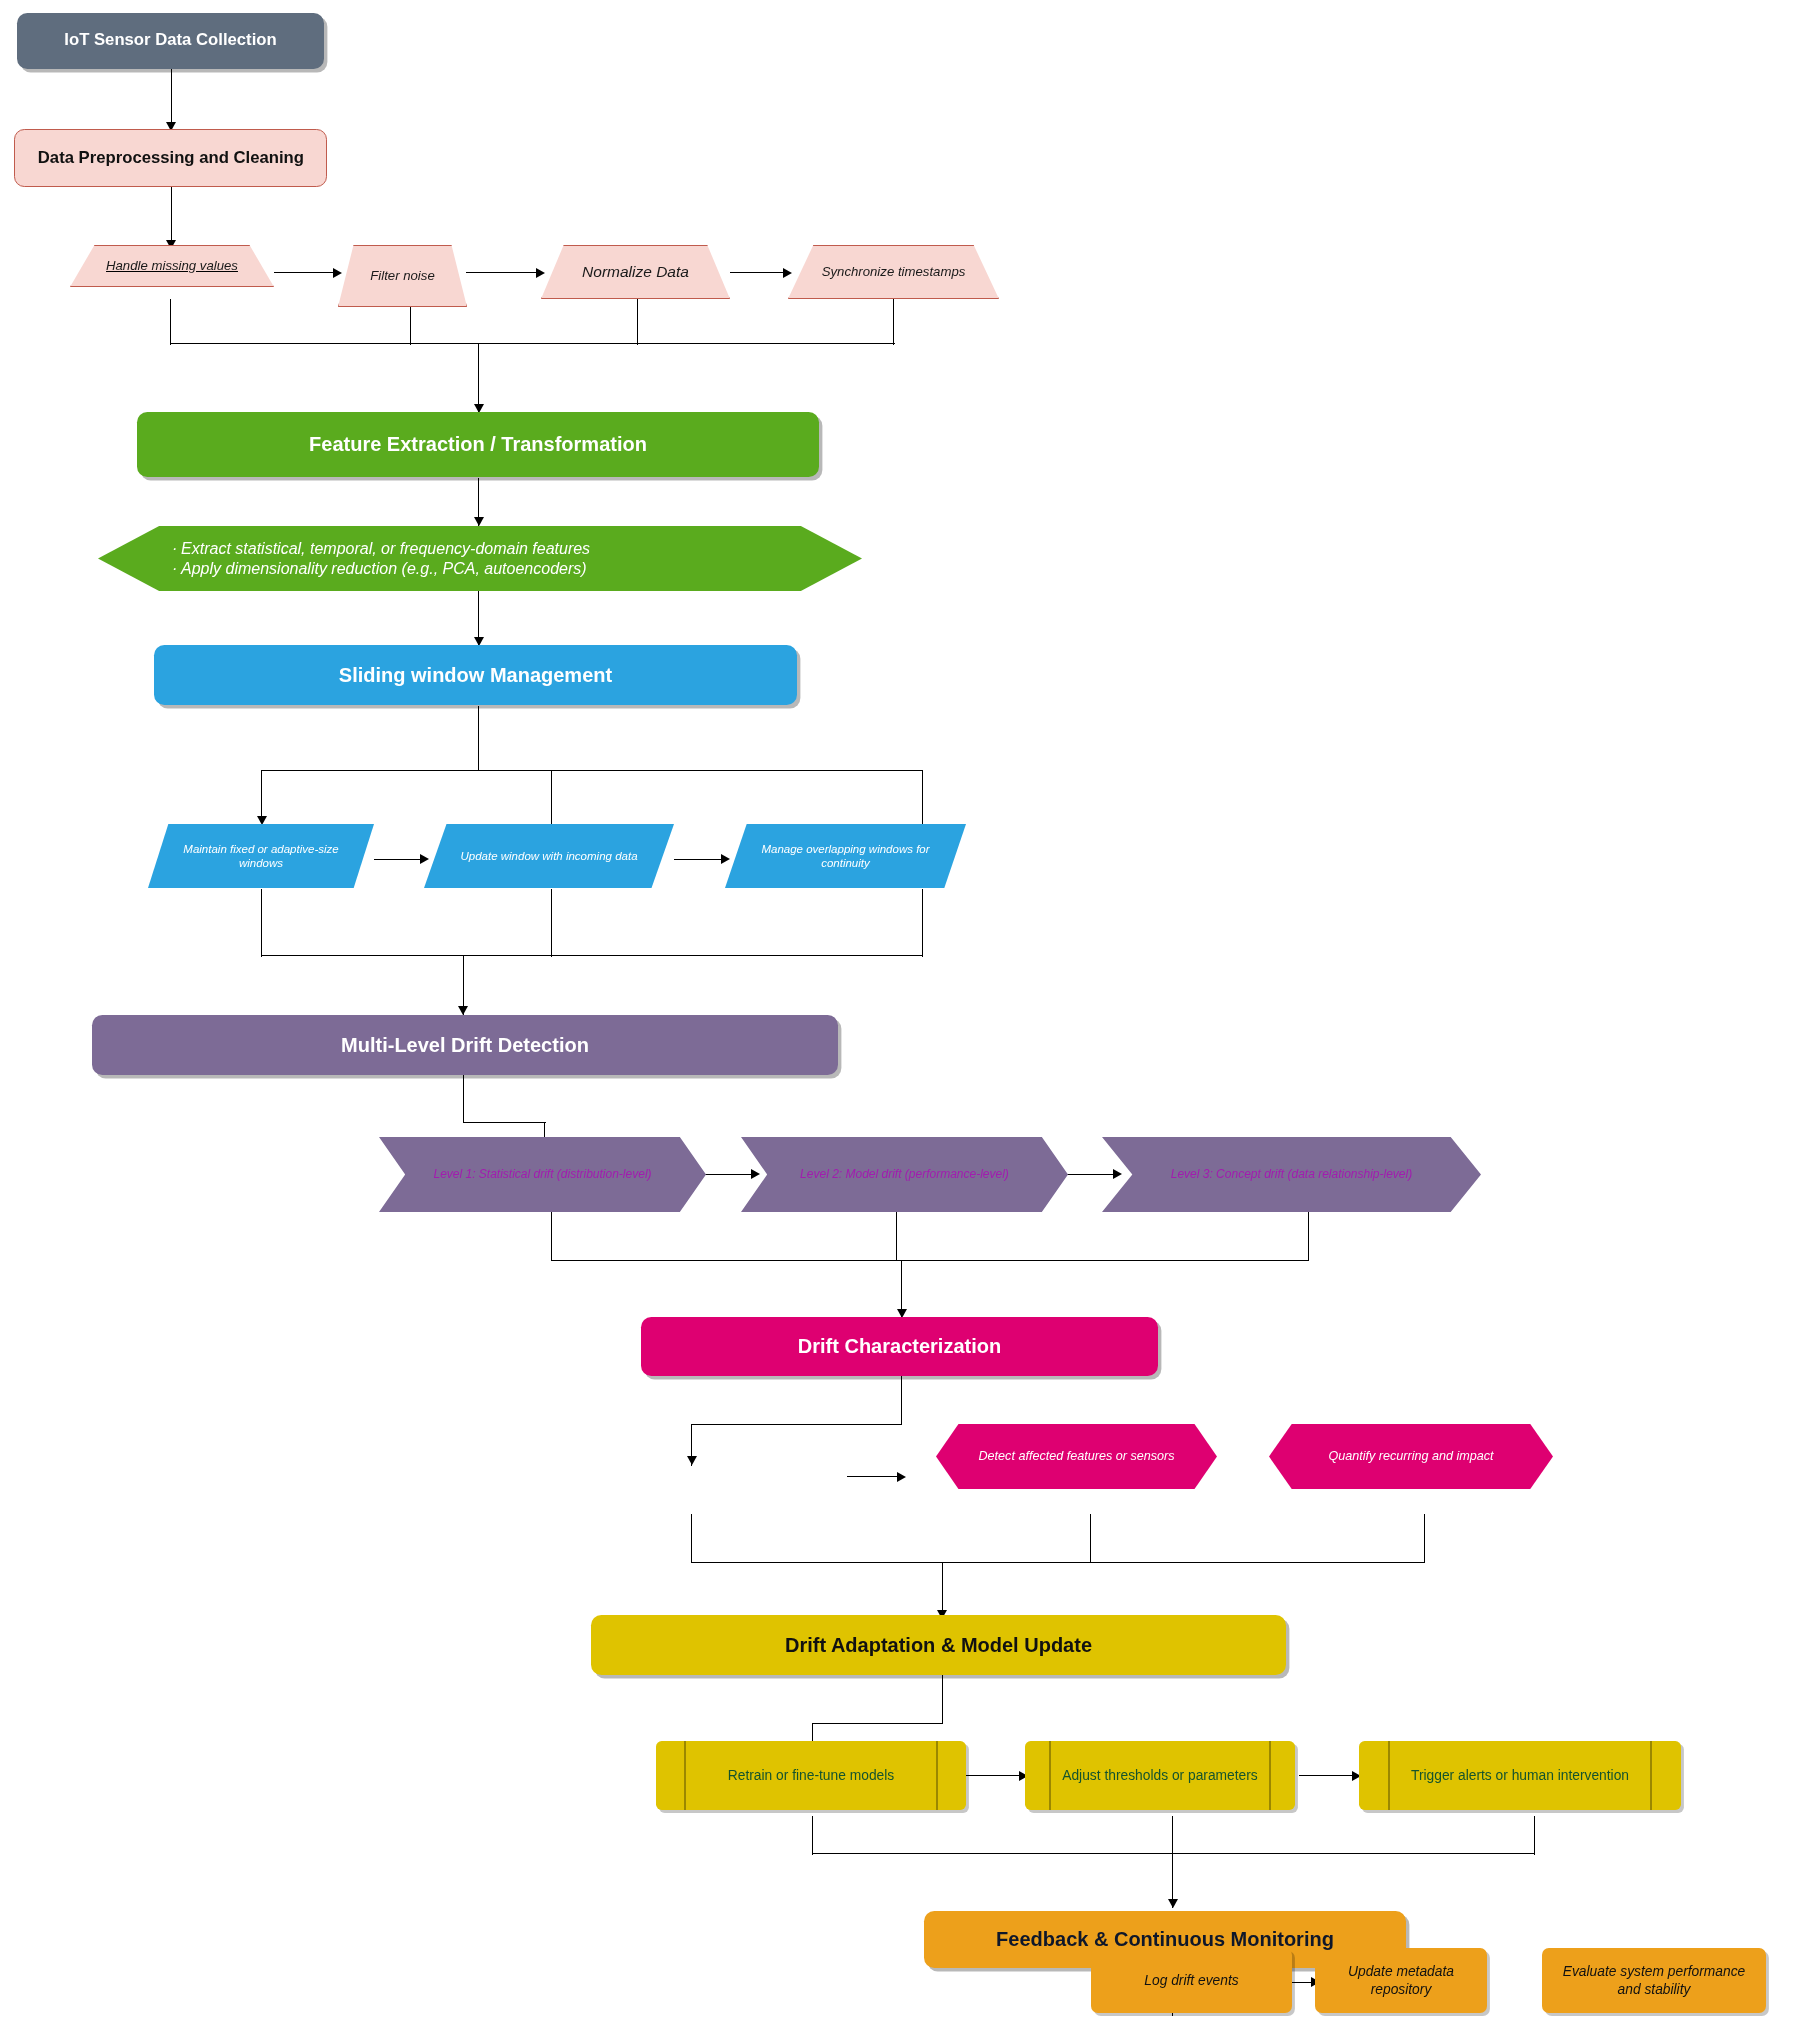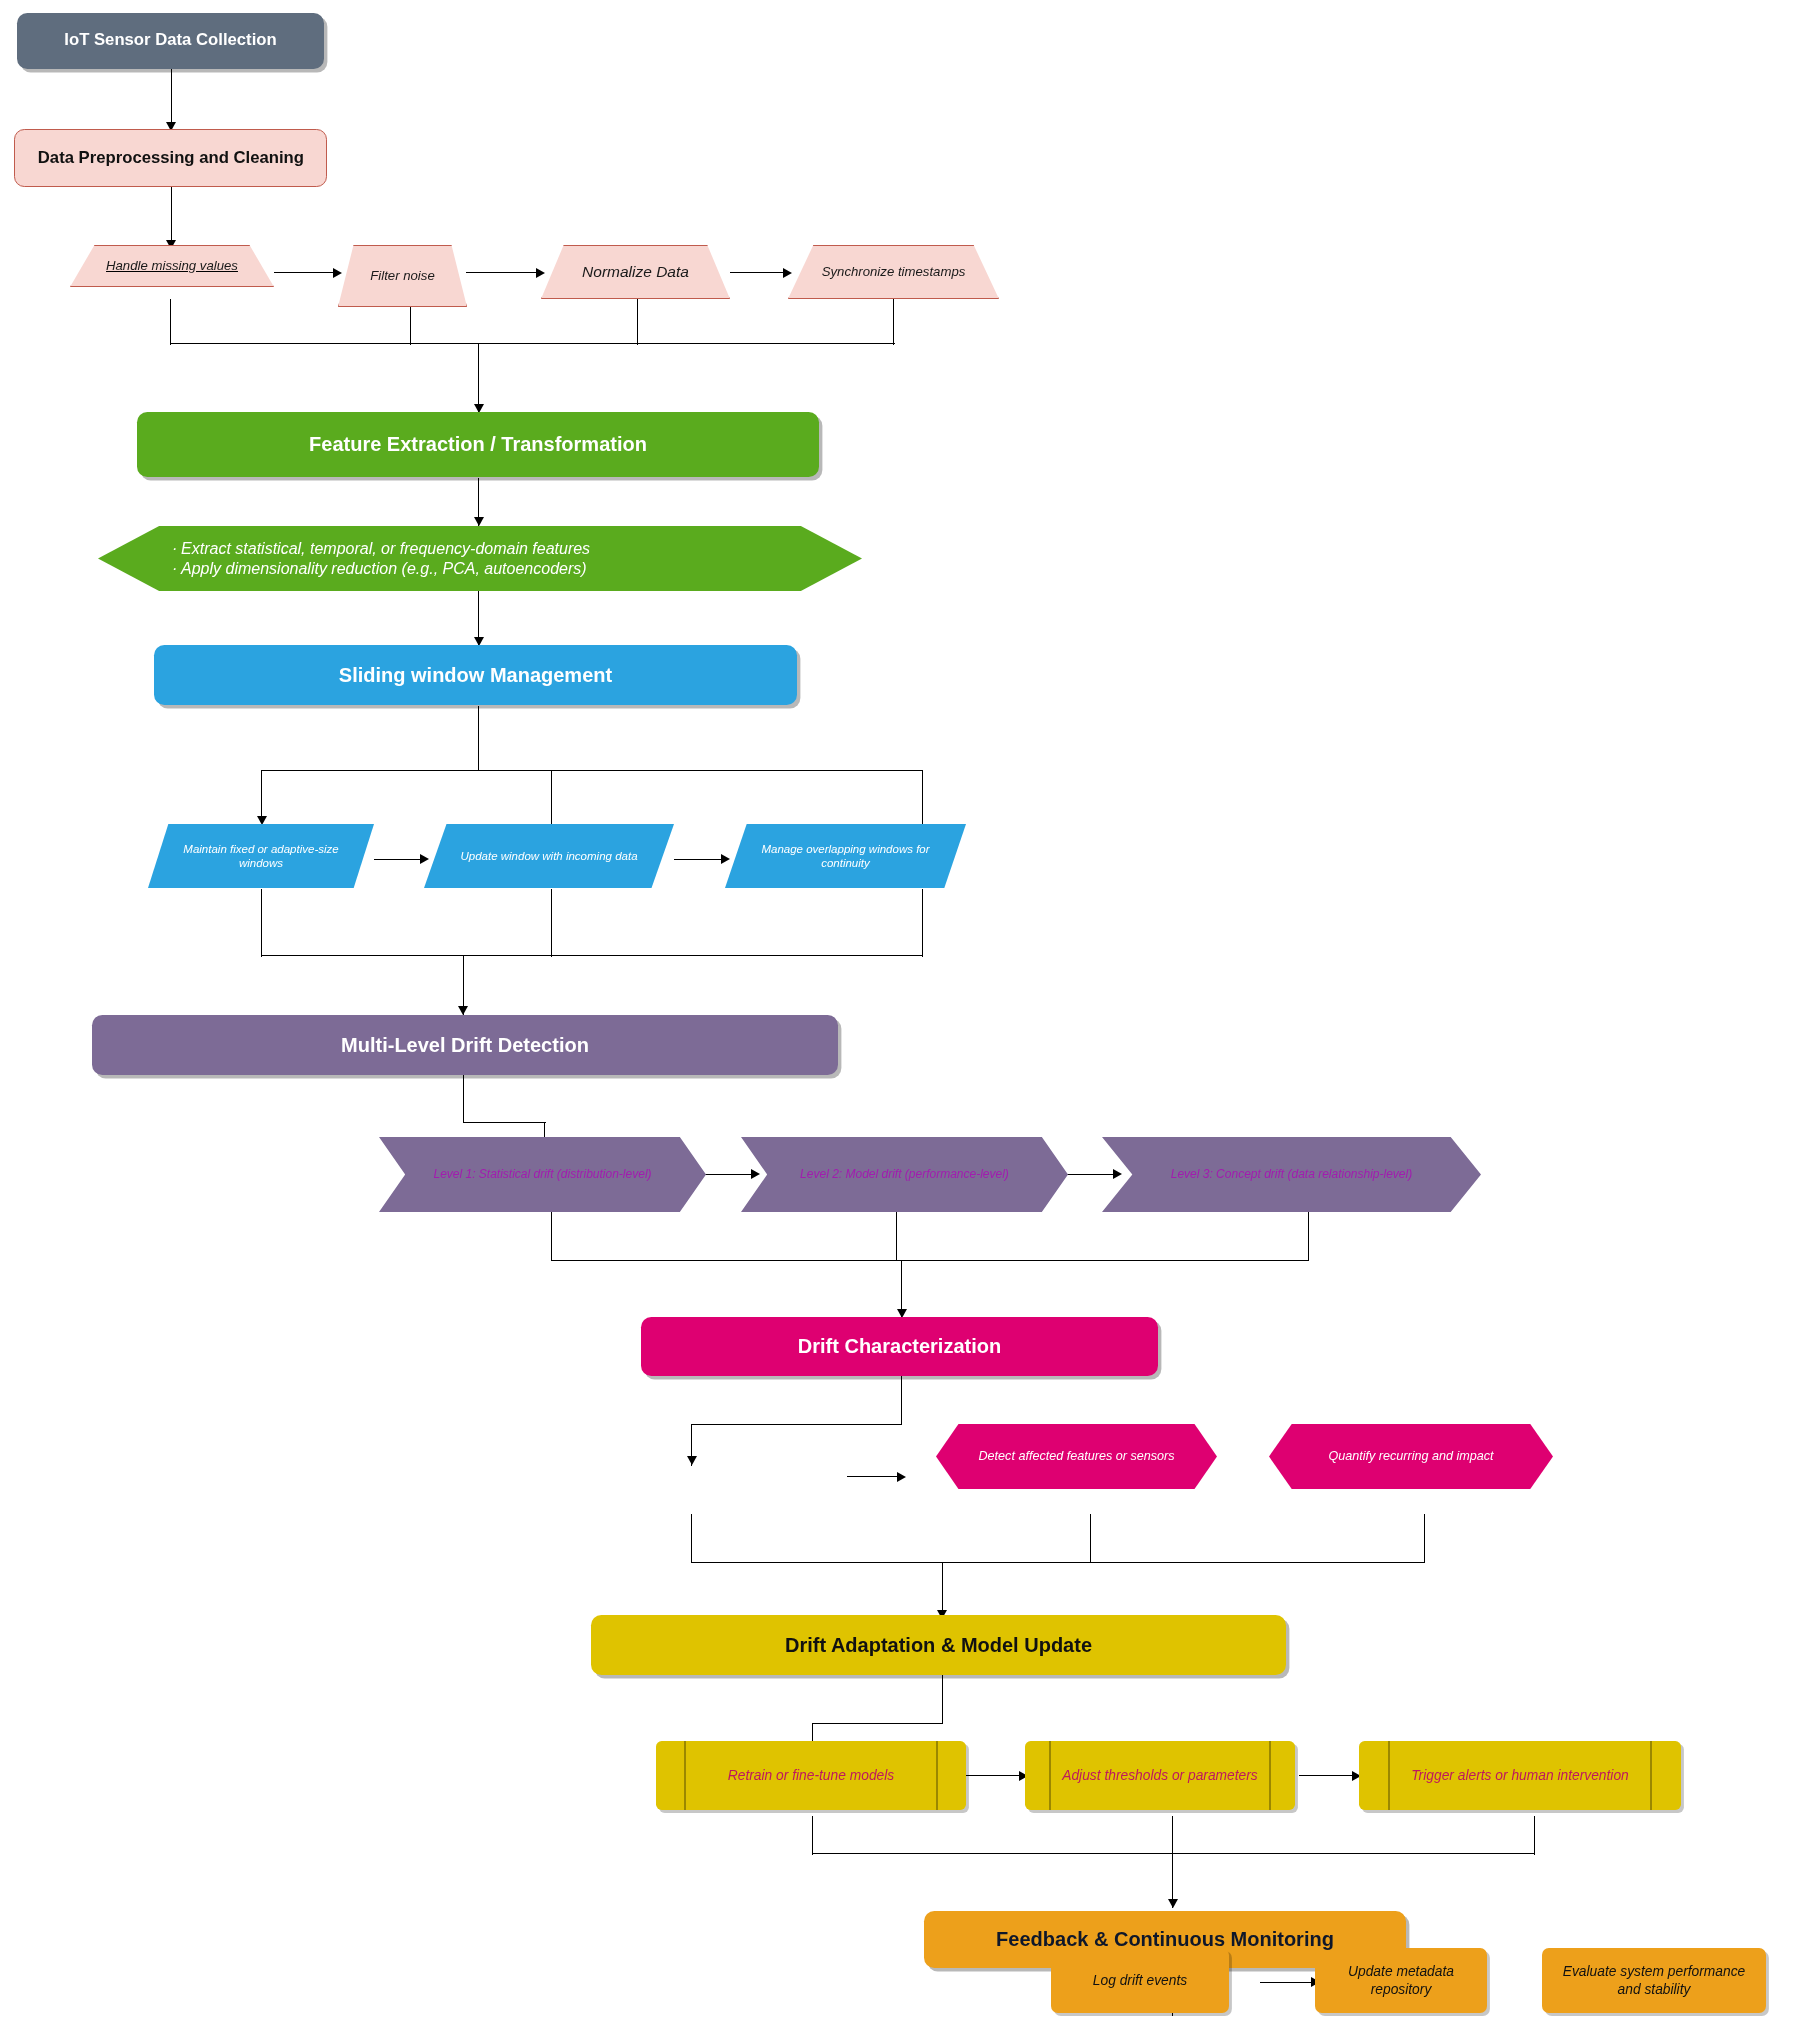--- a/index.html
+++ b/index.html
@@ -40,21 +40,21 @@
     clip-path:polygon(8% 0%,92% 0%,100% 50%,92% 100%,8% 100%,0% 50%);}
   .hexa .lbl{color:#ffffff;font-style:italic;}
 
   
   .pred{background:transparent;}
   .pred .shape{position:absolute;inset:0;background:#dfc300;border-radius:5.7px;
     box-shadow:2.9px 2.9px 0 rgba(0,0,0,0.22);}
   .pred .bar{position:absolute;top:0;bottom:0;width:1.7px;background:rgba(0,0,0,0.30);z-index:2;}
   .pred .barL{left:9%;}
   .pred .barR{right:9%;}
-  .pred .lbl{color:#be185d;font-style:italic;}
+  .pred .lbl{color:#14532d;}
 
   
   .rrect{background:transparent;}
   .rrect .shape{position:absolute;inset:0;border-radius:6.9px;box-shadow:2.9px 2.9px 0 rgba(0,0,0,0.22);}
   .rrect .lbl{color:#111;font-style:italic;}
 
   
   .ln{position:absolute;background:#000;}
   .vl{width:1.1px;}
   .hl{height:1.1px;}
@@ -286,21 +286,21 @@
     <div class="shape"></div>
     <div class="bar barL"></div>
     <div class="bar barR"></div>
     <span class="lbl">Trigger alerts or human intervention</span>
   </div>
 
   <div class="node main shadow" style="left:924px;top:1911px;width:482px;height:57px;background:#eda01b;color:#0f172a;font-size:20px;">
     <span class="lbl">Feedback &amp; Continuous Monitoring</span>
   </div>
 
-  <div class="node rrect" style="left:1051px;top:1948px;width:178px;height:65px;font-size:13.8px;">
+  <div class="node rrect" style="left:1091px;top:1948px;width:201px;height:65px;font-size:13.8px;">
     <div class="shape" style="background:#eda01b;"></div>
     <span class="lbl">Log drift events</span>
   </div>
   <div class="node rrect" style="left:1315px;top:1948px;width:172px;height:65px;font-size:13.8px;">
     <div class="shape" style="background:#eda01b;"></div>
     <span class="lbl">Update metadata repository</span>
   </div>
   <div class="node rrect" style="left:1542px;top:1948px;width:224px;height:65px;font-size:13.8px;">
     <div class="shape" style="background:#eda01b;"></div>
     <span class="lbl">Evaluate system performance and stability</span>

